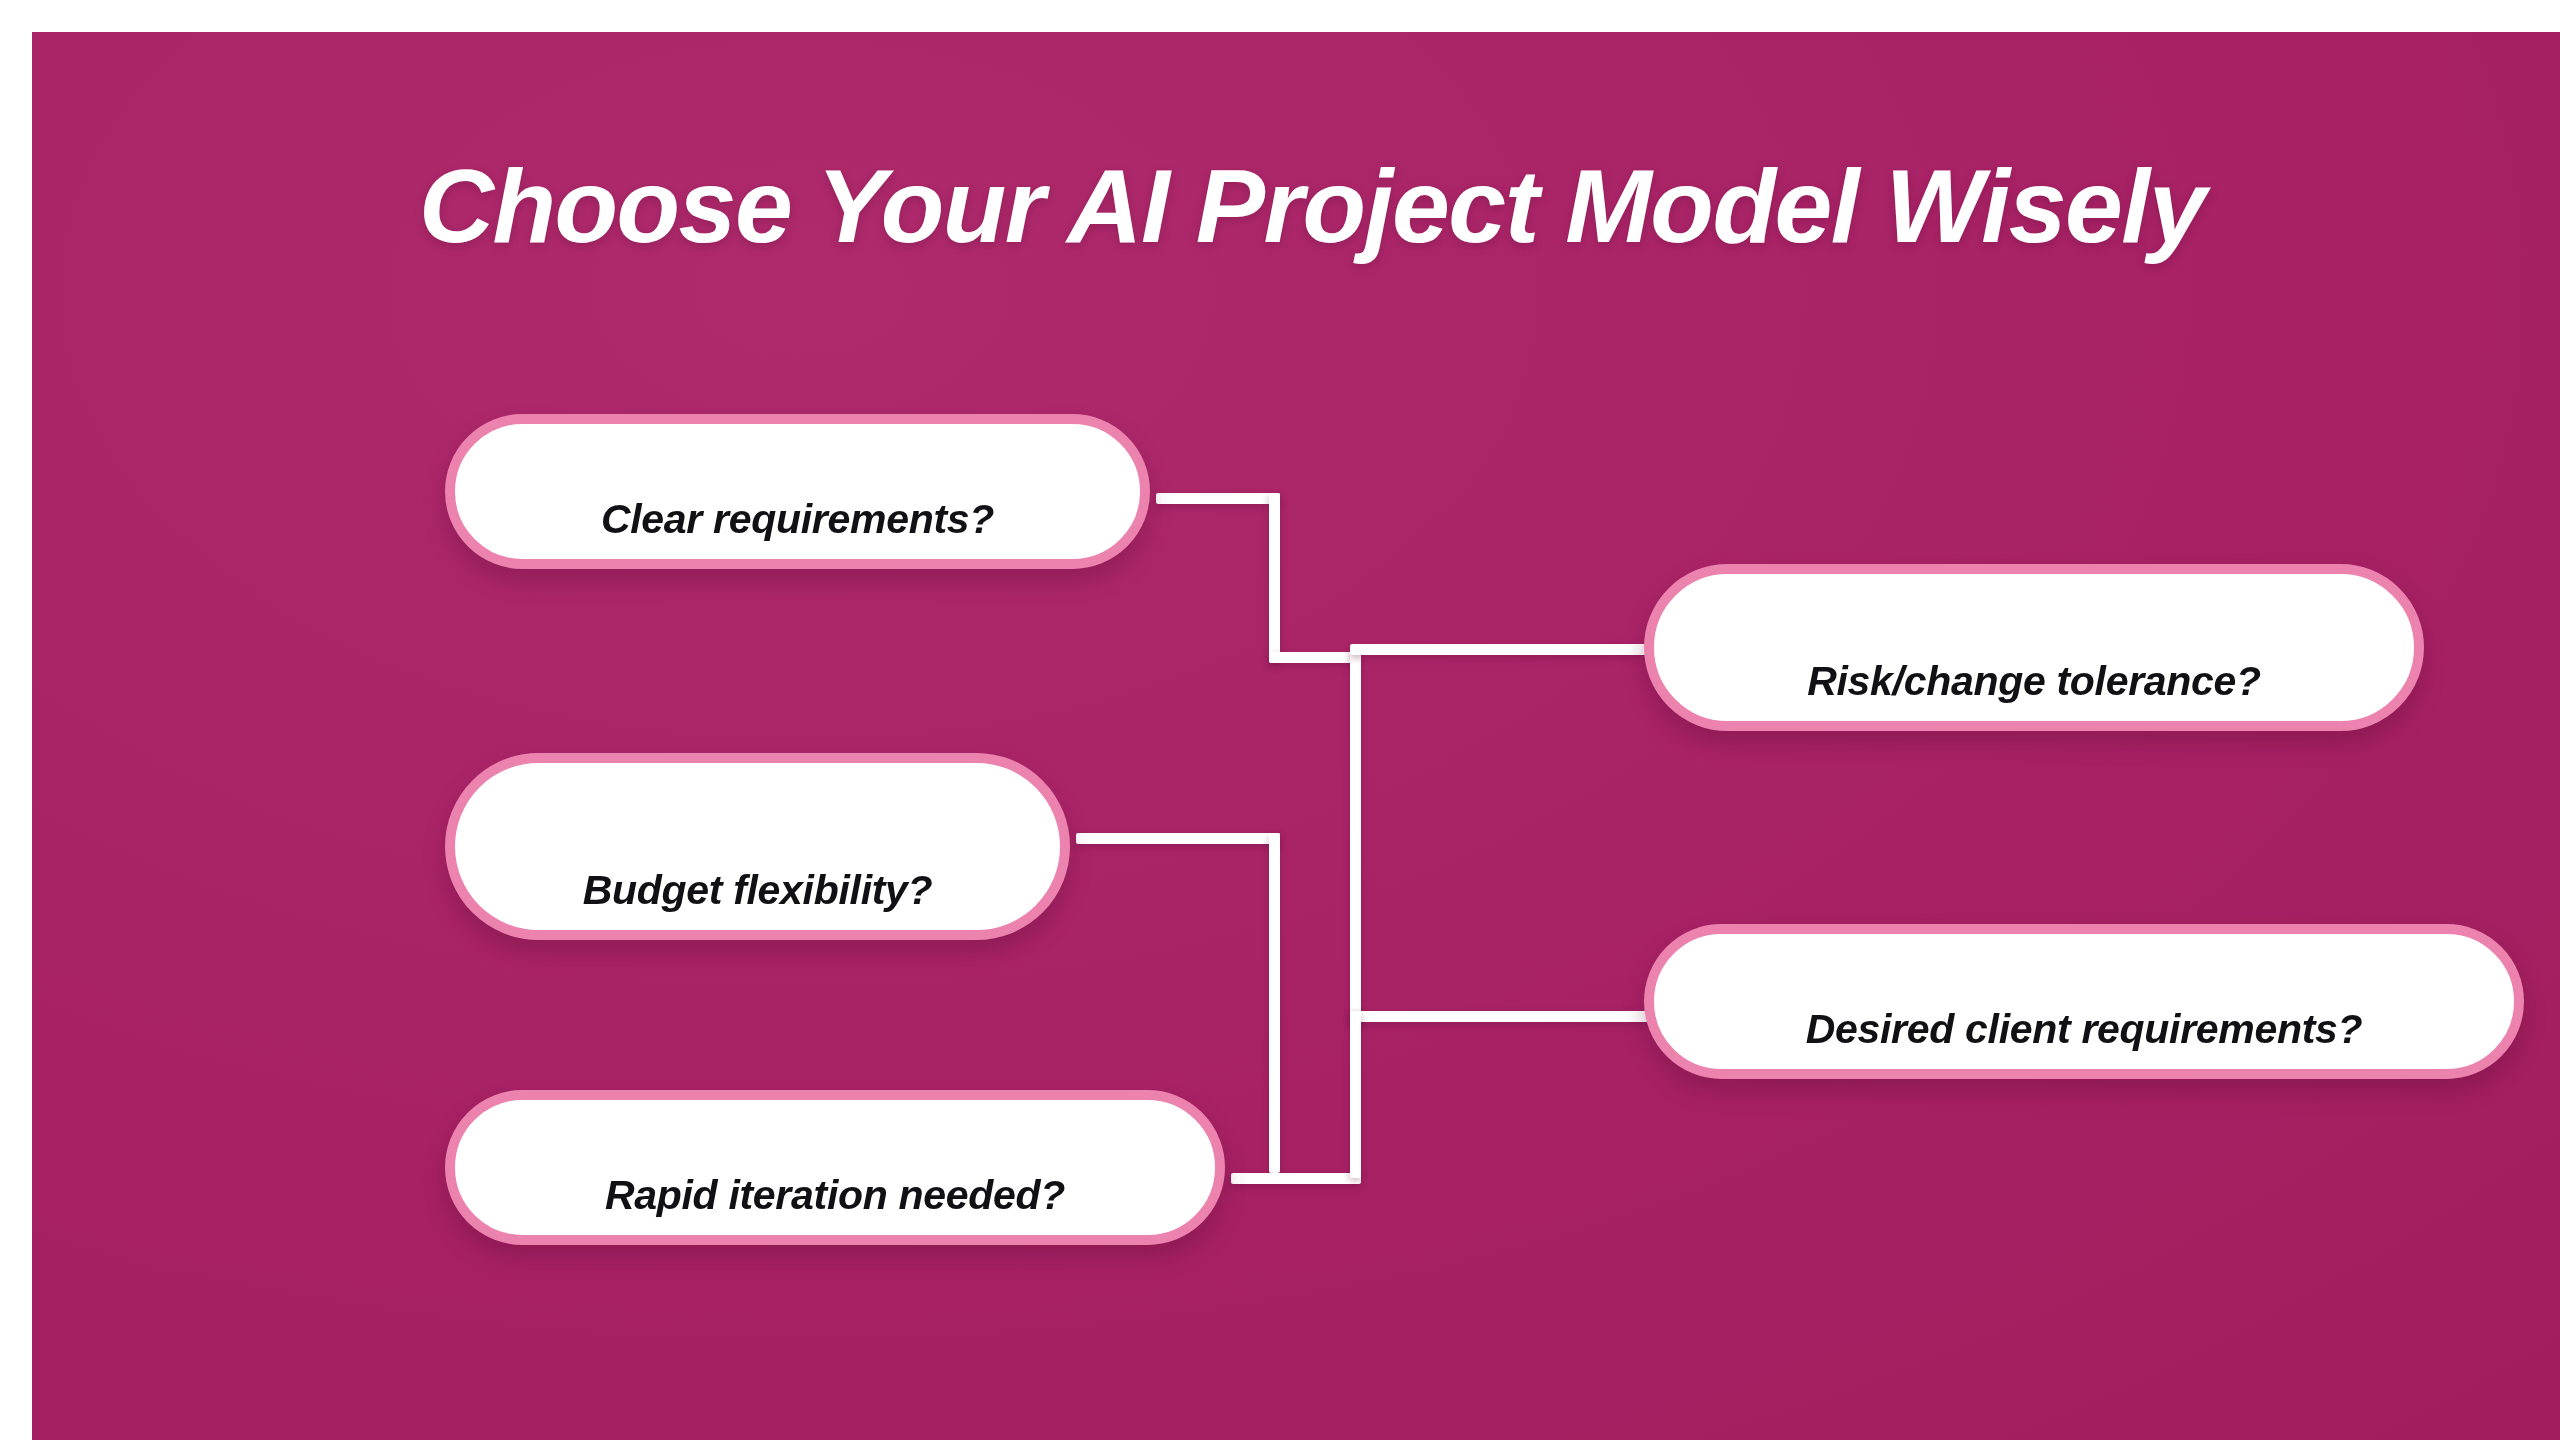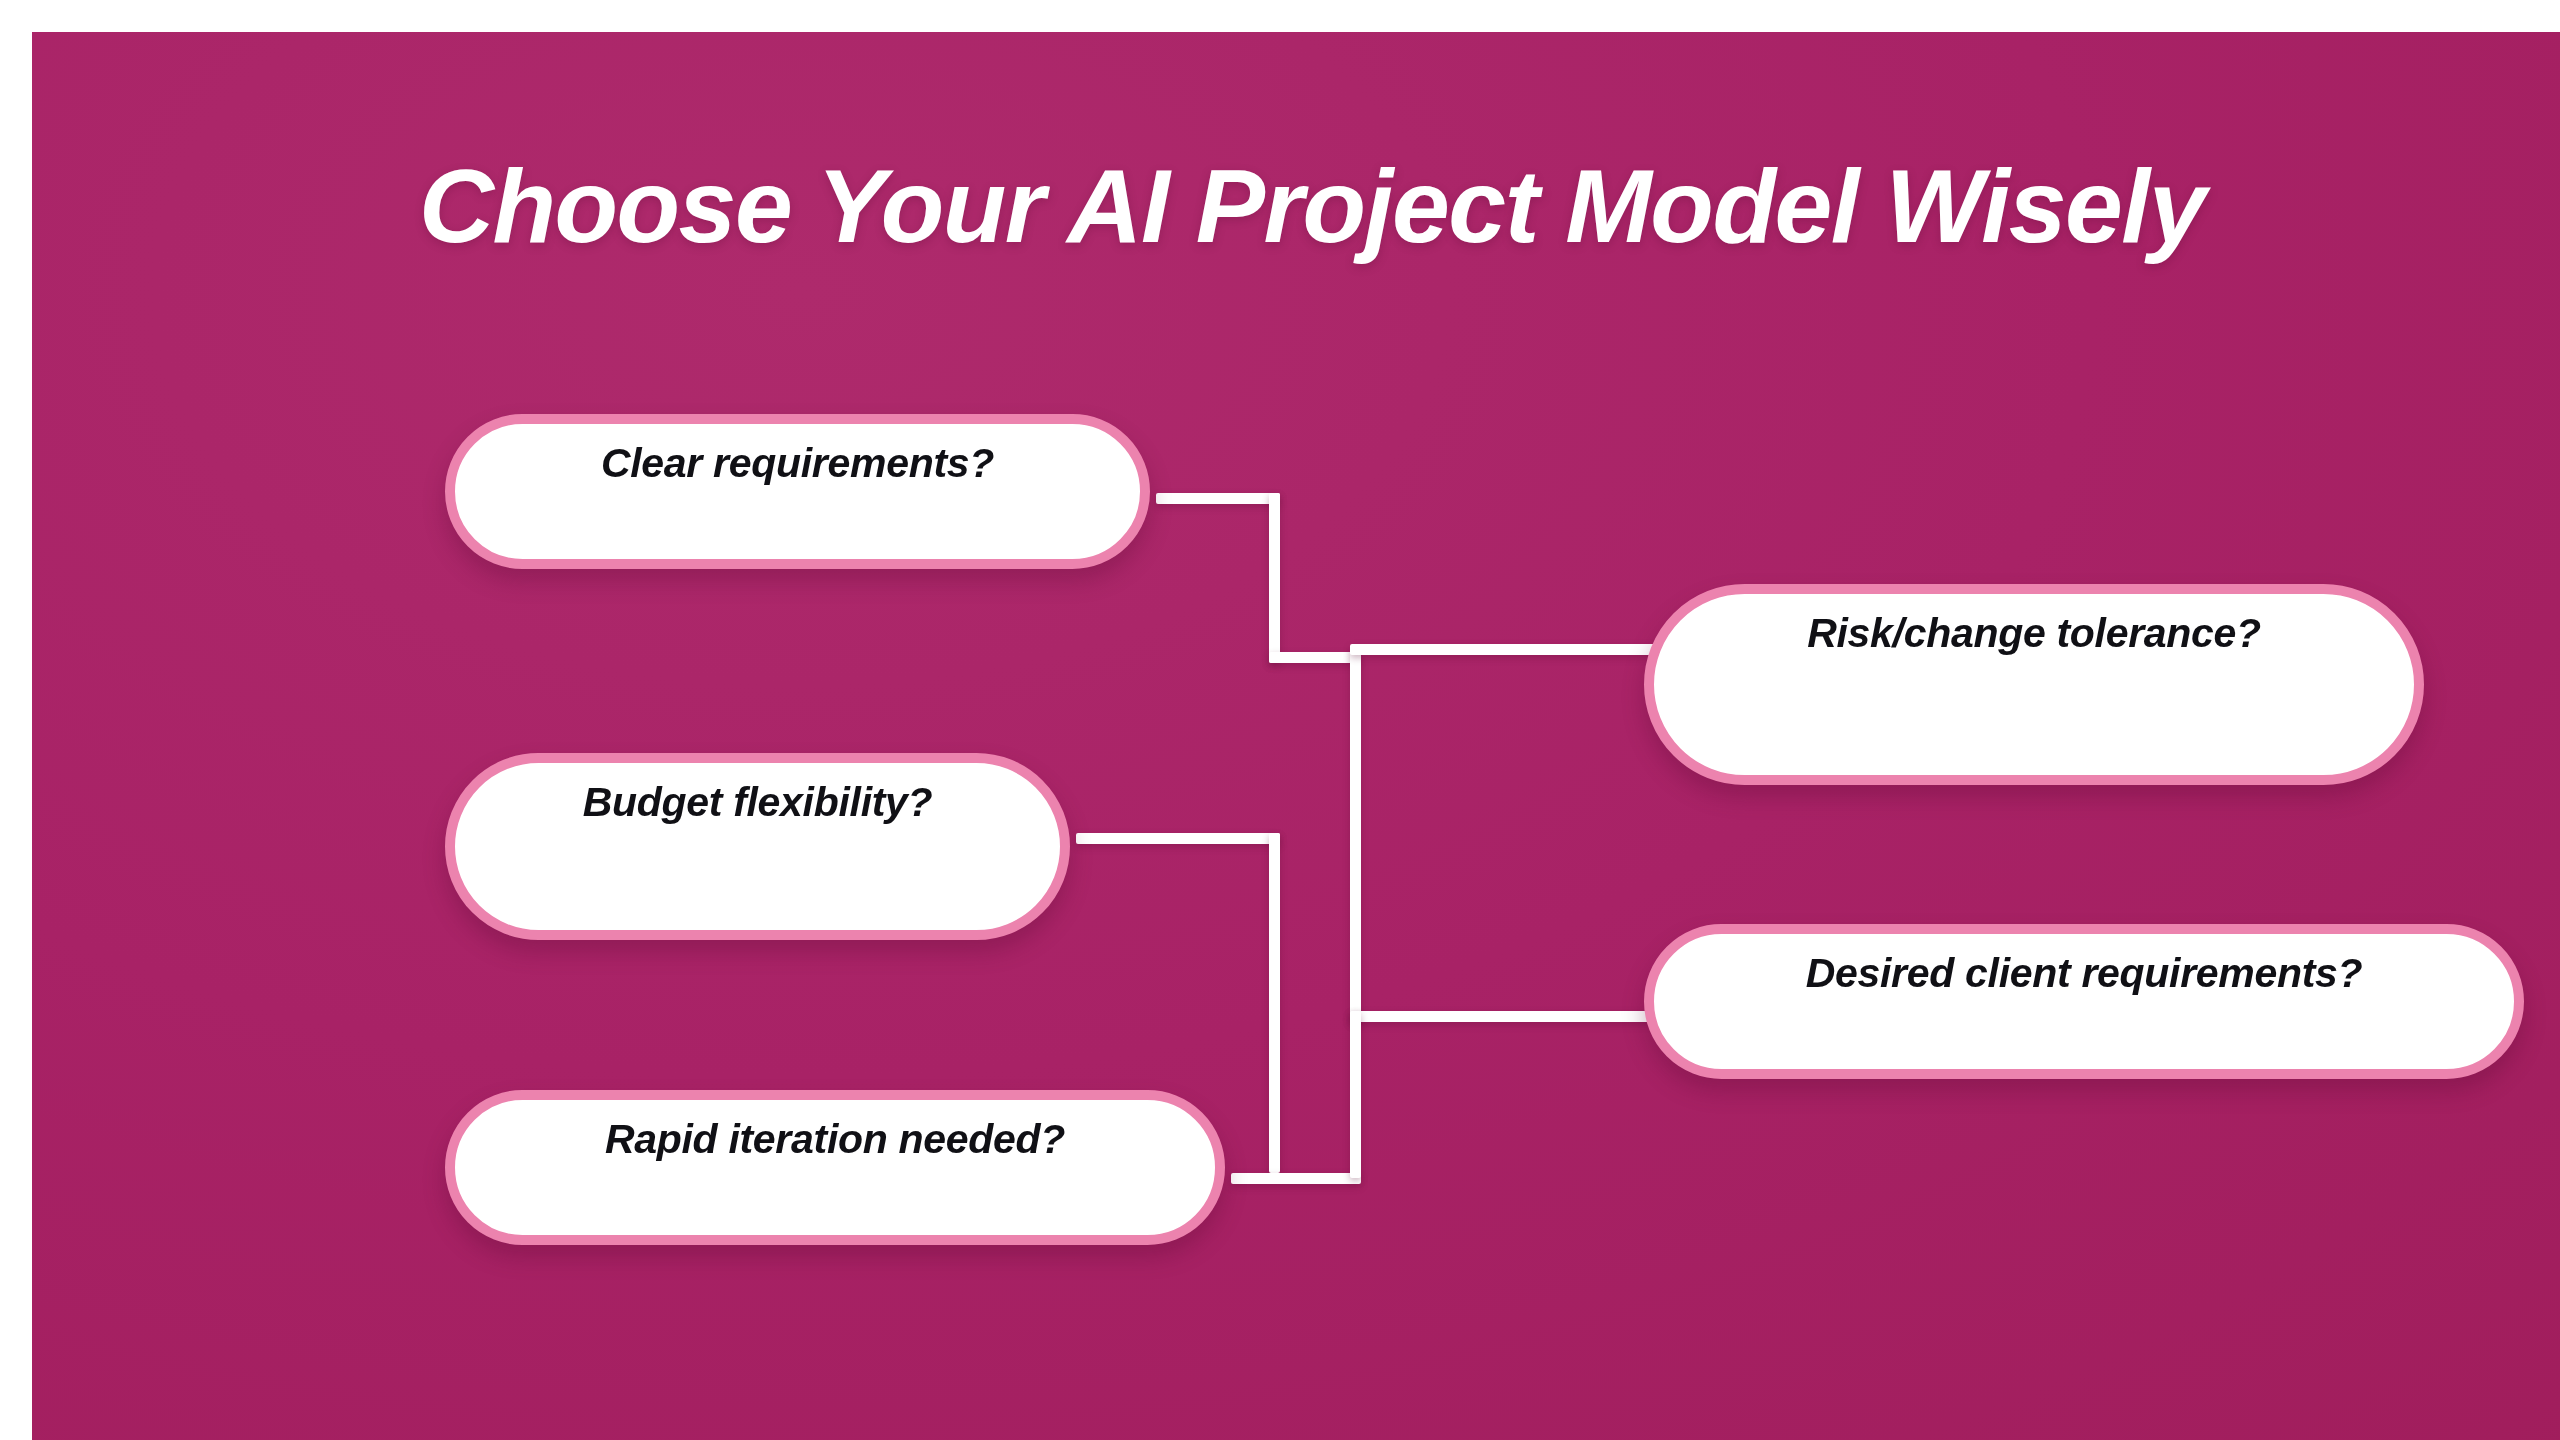--- a/index.html
+++ b/index.html
@@ -35,40 +35,40 @@
   
   #links { position:absolute; left:0; top:0; width:2560px; height:1440px; }
   .ln { position:absolute; background:#FFFFFF; box-shadow:0 3px 7px rgba(92,12,52,0.30); }
   .ln-h { height:11px; border-radius:2px; }
   .ln-v { width:11px; border-radius:2px; }
 
   
   .pill {
     position:absolute;
     display:flex;
-    align-items:flex-start;
+    align-items:flex-end;
     justify-content:center;
     background:#FFFFFF;
     border:10px solid #EC83AE;
     border-radius:999px;
     box-shadow:0 12px 22px rgba(88,10,50,0.30);
   }
   .pill .lbl {
     color:#101015;
     font-size:41px;
     font-weight:800;
     letter-spacing:-0.3px;
     white-space:nowrap;
   }
 
   
   #node-clear        { left:405px;  top:374px;  width:705px; height:155px; }
   #node-budget       { left:405px;  top:713px;  width:625px; height:187px; }
   #node-rapid        { left:405px;  top:1050px; width:780px; height:155px; }
-  #node-risk         { left:1604px; top:544px;  width:780px; height:201px; }
+  #node-risk         { left:1604px; top:524px;  width:780px; height:167px; }
   #node-involvement  { left:1604px; top:884px;  width:880px; height:155px; }
 </style>
 </head>
 <body>
 
 <div id="stage">
 
   <h1 id="title">Choose Your AI Project Model Wisely</h1>
 
   <div id="links">

